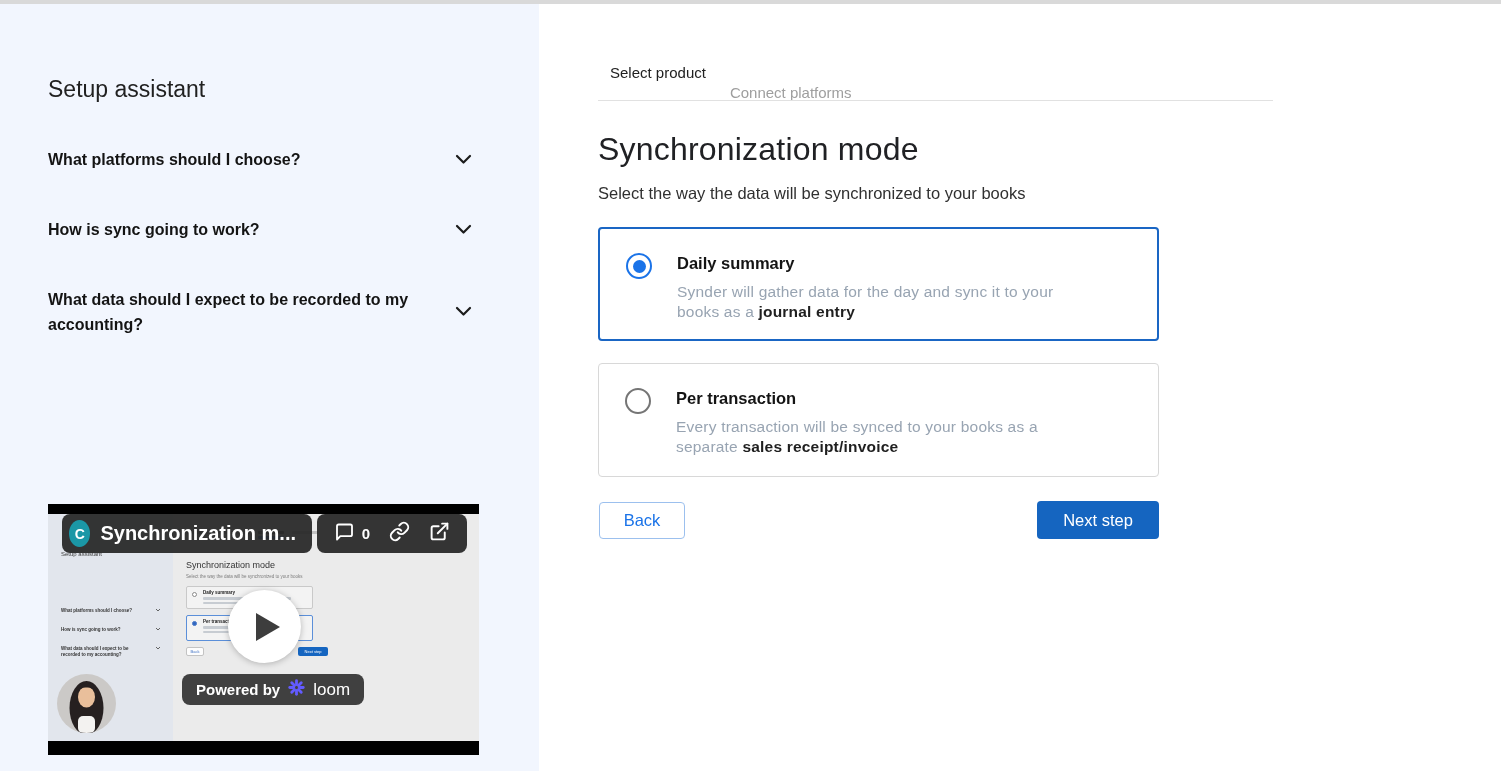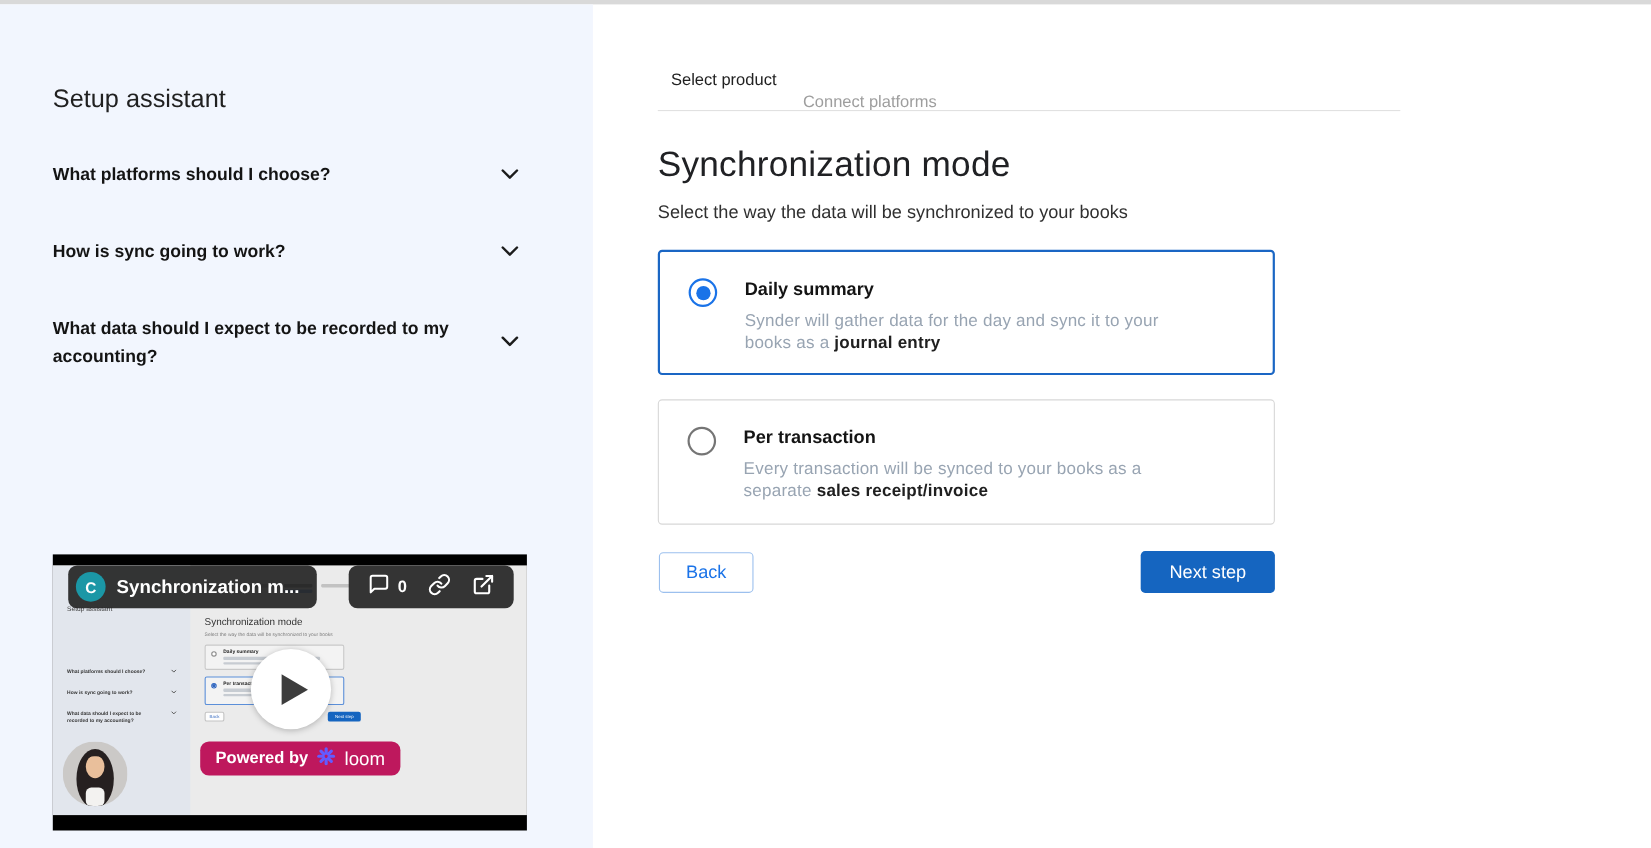--- a/index.html
+++ b/index.html
@@ -36,30 +36,30 @@
   .mc-2 .mini-radio { border-color:#2f66c0; background:radial-gradient(circle, #2f66c0 0 1.4px, #fff 1.5px); }
   .mini-card .t { margin-left:10px; font-size:4.5px; font-weight:700; color:#222; }
   .mini-card i { display:block; margin:2px 0 0 10px; height:2.5px; background:#c7ccd2; border-radius:1px; }
   .mini-card i.l1 { width:88px; } .mini-card i.l2 { width:52px; }
   .mini-back { position:absolute; left:138px; top:133px; width:18px; height:9px; background:#fdfdfd; border:1px solid #c3c3c3; border-radius:2px; font-size:4px; color:#3d6fc2; text-align:center; line-height:8px; }
   .mini-next { position:absolute; left:250px; top:133px; width:30px; height:9px; background:#1565c0; border-radius:2px; font-size:4px; color:#fff; text-align:center; line-height:9px; }
 
   .pill { position:absolute; top:10px; height:39px; background:rgba(38,38,38,.93); border-radius:8px; display:flex; align-items:center; z-index:6; }
   .title-pill { left:14px; padding:0 16px 0 7px; gap:10px; max-width:250px; }
   .cam-avatar { width:27px; height:27px; border-radius:50%; background:#1b97a6; color:#fff; font-size:14px; font-weight:700; display:flex; align-items:center; justify-content:center; }
-  .vid-title { color:#fff; font-size:17px; font-weight:700; white-space:nowrap; }
+  .vid-title { color:#fff; font-size:20px; font-weight:700; white-space:nowrap; }
   .controls-pill { right:12px; padding:0 17px; gap:19px; }
   .ctrl { display:flex; align-items:center; gap:7px; color:#fff; cursor:pointer; }
   .ctrl .cnt { font-size:15px; font-weight:700; }
 
   .play-btn { position:absolute; left:180px; top:86px; width:73px; height:73px; border-radius:50%; background:#fff; box-shadow:0 1px 6px rgba(0,0,0,.25); display:flex; align-items:center; justify-content:center; cursor:pointer; z-index:5; }
   .play-tri { width:0; height:0; border-left:24px solid #3d3d3d; border-top:14px solid transparent; border-bottom:14px solid transparent; margin-left:7px; }
 
   .webcam { position:absolute; left:9px; top:170px; width:59px; height:59px; border-radius:50%; overflow:hidden; z-index:5; }
-  .powered { position:absolute; left:134px; top:170px; height:31px; background:#be185d; border-radius:8px; display:flex; align-items:center; gap:8px; padding:0 14px; z-index:5; cursor:pointer; }
+  .powered { position:absolute; left:134px; top:170px; height:31px; background:#404040; border-radius:8px; display:flex; align-items:center; gap:8px; padding:0 14px; z-index:5; cursor:pointer; }
   .powered .pw { color:#fff; font-size:15px; font-weight:700; }
   .powered .brand { color:#fff; font-size:17px; font-weight:400; }
 
   
   .tabs { position:absolute; left:598px; top:58px; height:43px; display:flex; }
   .tab { padding:0 12px; font-size:15px; color:#212121; display:flex; align-items:flex-start; padding-top:6px; cursor:pointer; }
   .tab.active { border-bottom:3px solid #1565c0; }
   .tab.disabled { color:#9e9e9e;margin-top:20px; }
   .tab-divider { position:absolute; left:598px; top:100px; width:675px; height:1px; background:#e1e1e1; }
 

